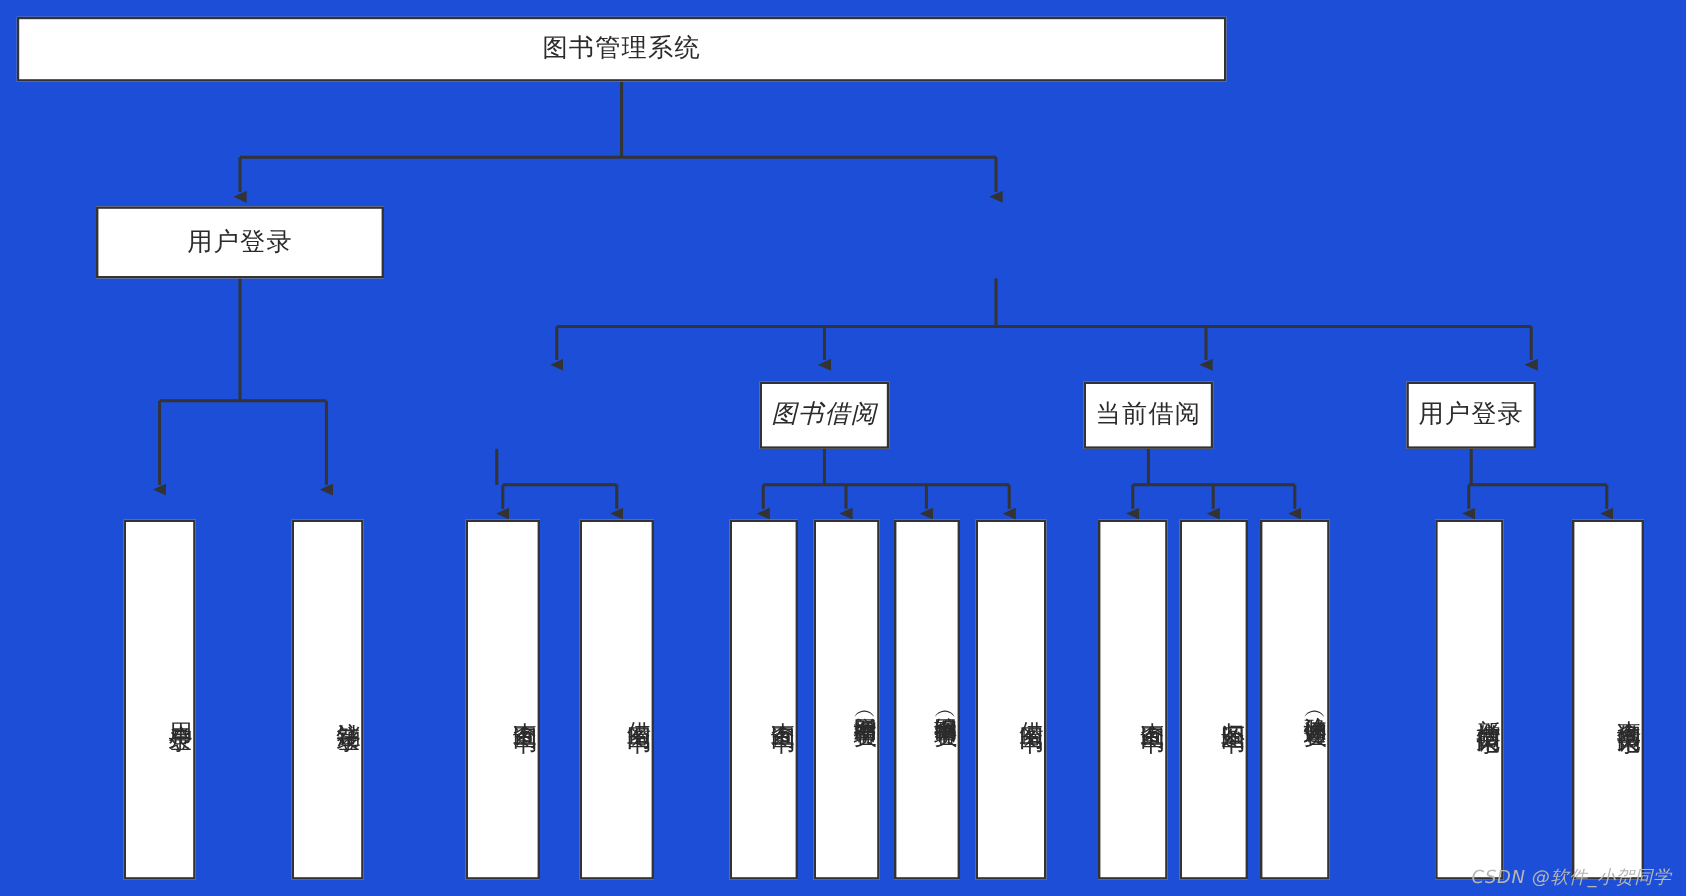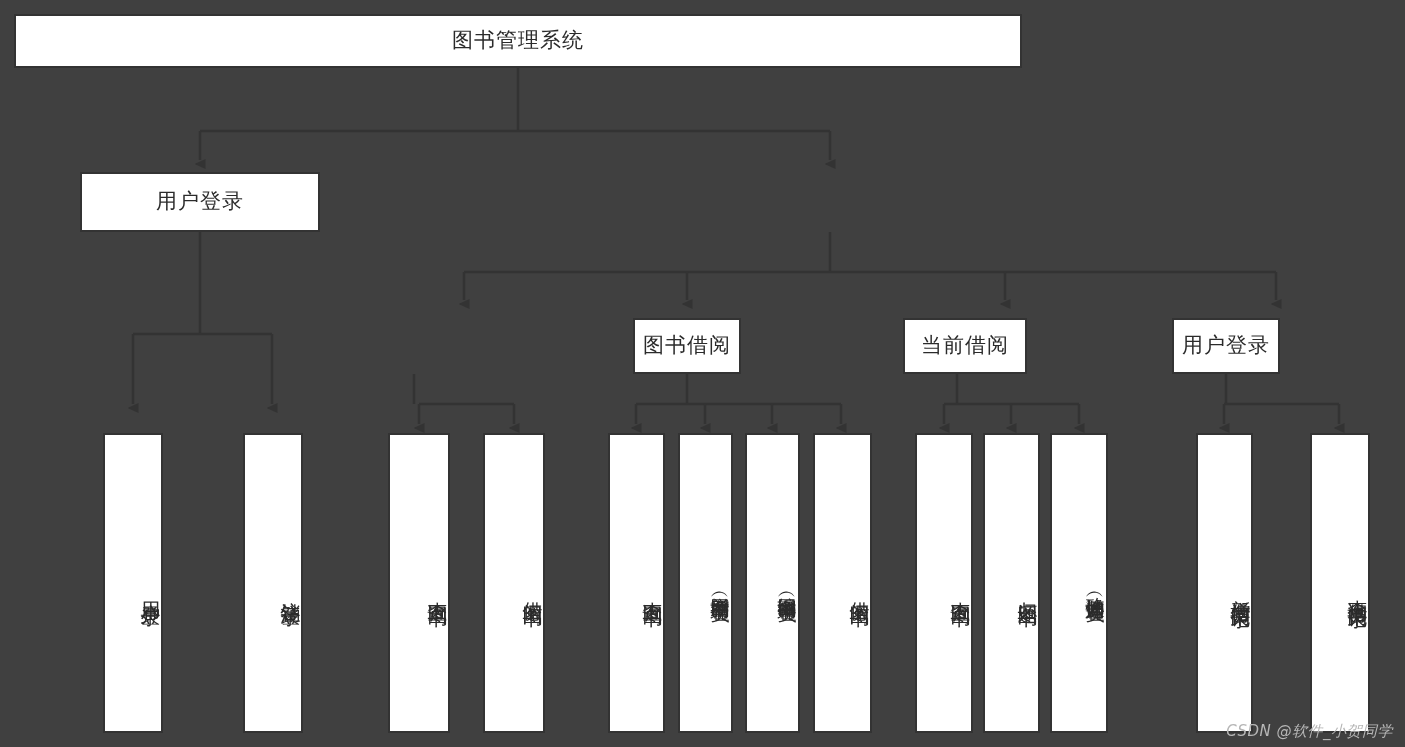--- a/index.html
+++ b/index.html
@@ -8,21 +8,21 @@
     padding: 0;
     background: #ffffff;
   }
   body {
     font-family: "DejaVu Sans", "Liberation Sans", sans-serif;
   }
   #canvas {
     position: relative;
     width: 1405px;
     height: 747px;
-    background: #404040;
+    background: #1d4ed8;
     overflow: hidden;
   }
   svg.edges {
     position: absolute;
     left: 0;
     top: 0;
     width: 1405px;
     height: 747px;
     pointer-events: none;
   }
@@ -124,24 +124,24 @@
   </svg>
 
   <div class="node node-h" style="left:14px; top:14px; width:1008px; height:54px;">
     <span>图书管理系统</span>
   </div>
 
   <div class="node node-h" style="left:80px; top:172px; width:240px; height:60px;">
     <span>用户登录</span>
   </div>
 
-  <div class="node node-h" style="left:633px; top:318px; width:108px; height:56px;">
+  <div class="node node-h" style="left:633px; top:318px; width:108px; height:56px;font-style:italic;">
     <span>图书借阅</span>
   </div>
-  <div class="node node-h" style="left:903px; top:318px; width:124px; height:56px;">
+  <div class="node node-h" style="left:903px; top:318px; width:108px; height:56px;">
     <span>当前借阅</span>
   </div>
   <div class="node node-h" style="left:1172px; top:318px; width:108px; height:56px;">
     <span>用户登录</span>
   </div>
 
   <div class="node node-v" style="left:103px; top:433px; width:60px; height:300px;">
     <span>用户登录</span>
   </div>
   <div class="node node-v" style="left:243px; top:433px; width:60px; height:300px;">

